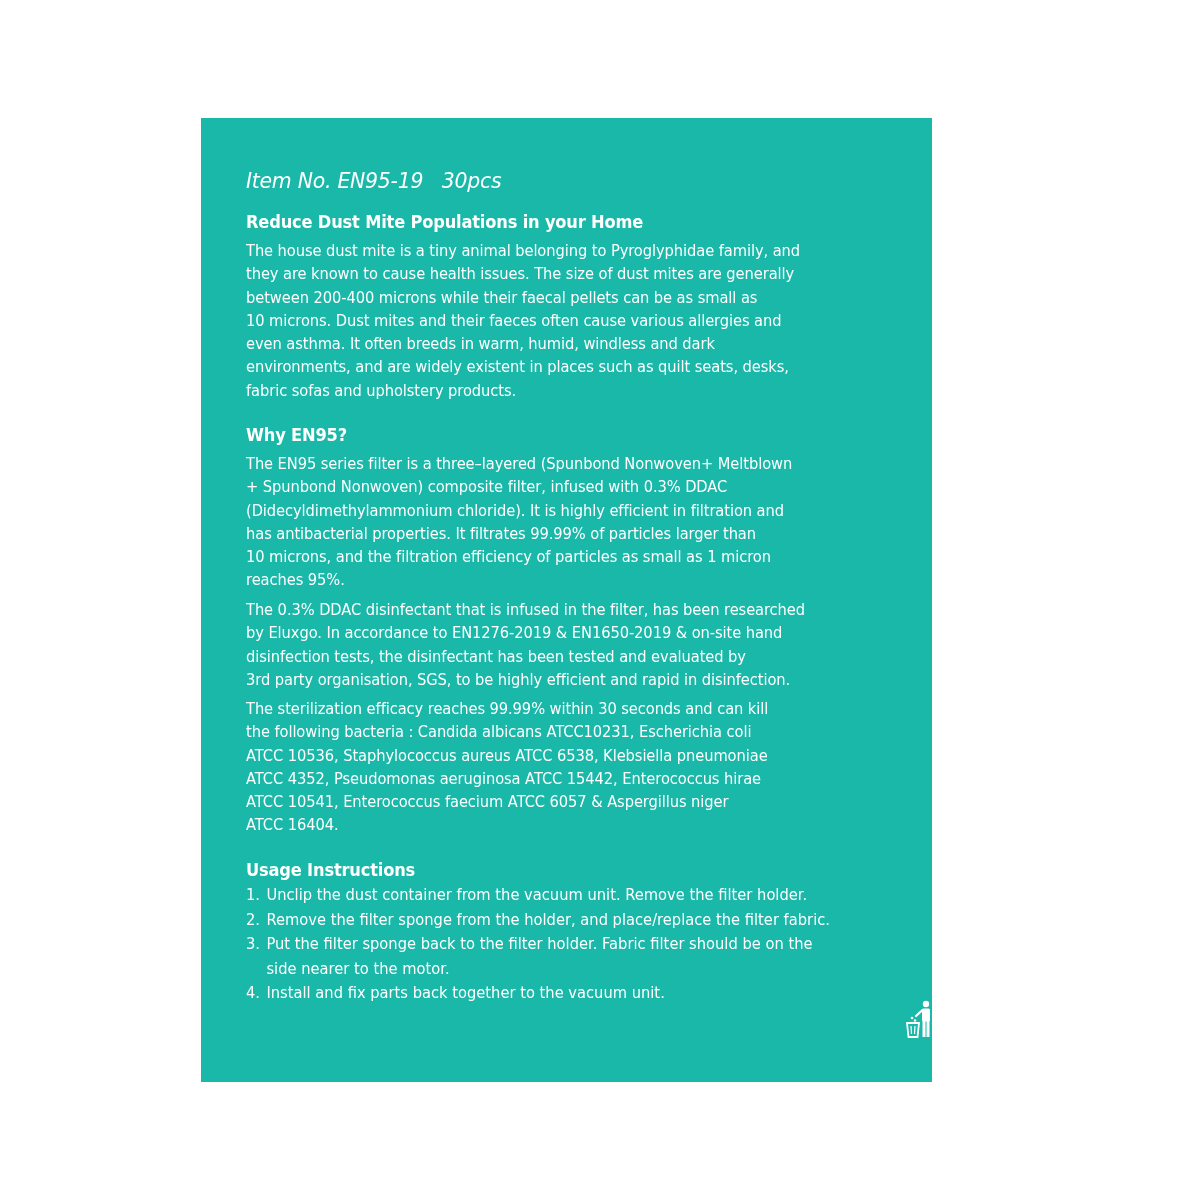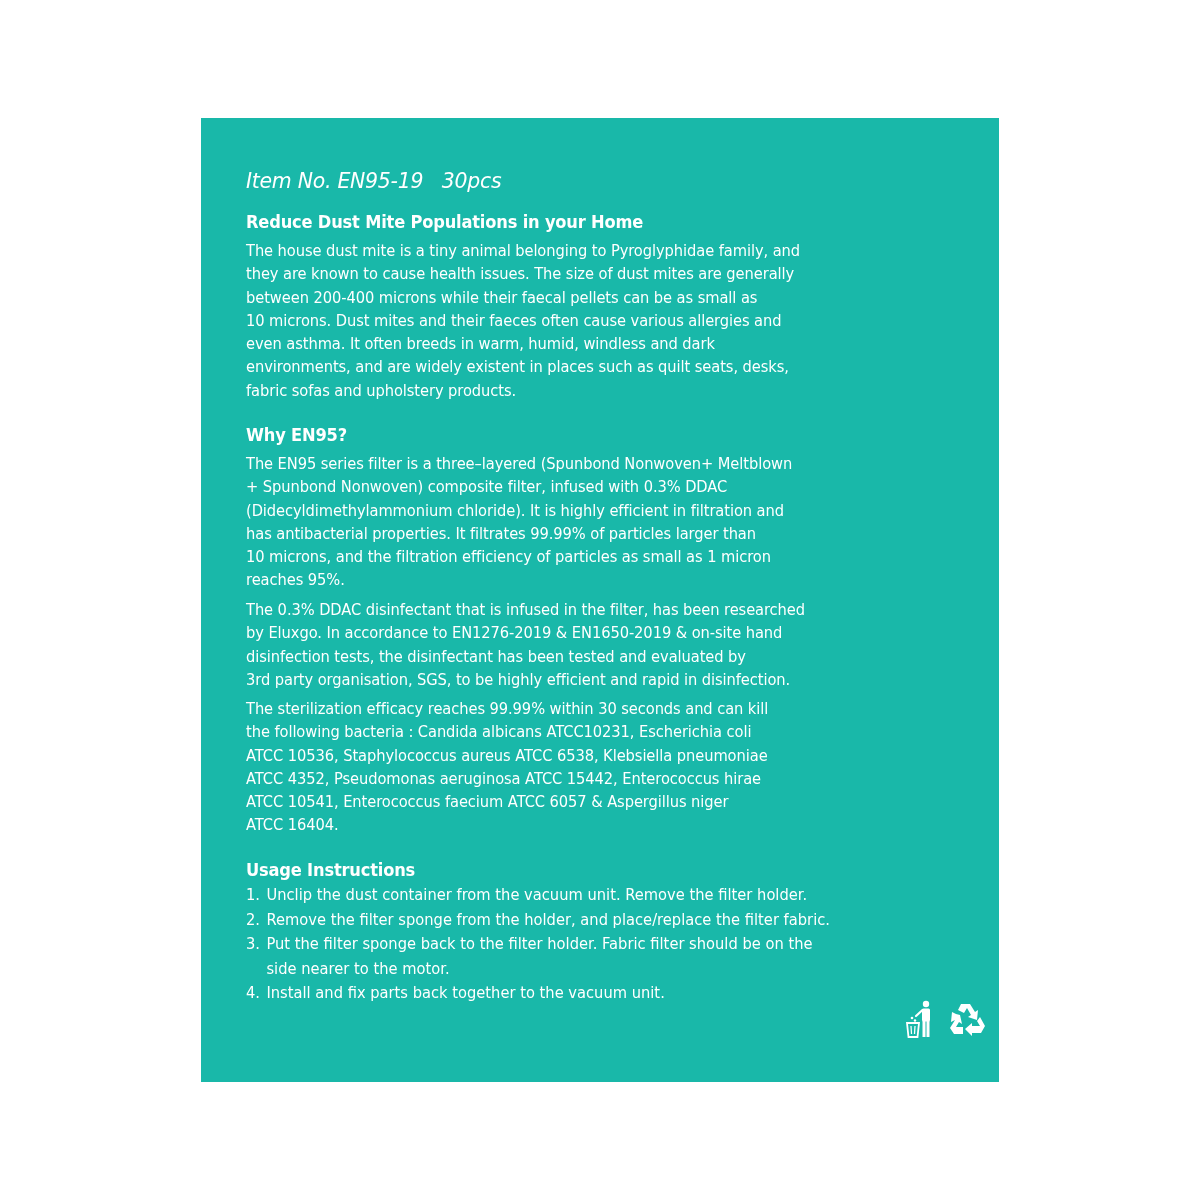--- a/index.html
+++ b/index.html
@@ -7,21 +7,21 @@
       padding: 0;
       background: #ffffff;
       width: 1200px;
       height: 1200px;
       overflow: hidden;
     }
     .panel {
       position: absolute;
       left: 201px;
       top: 118px;
-      width: 798px;
+      width: 731px;
       height: 964px;
       background: #19b8a9;
       color: #ffffff;
       font-family: "DejaVu Sans", sans-serif;
     }
     .content {
       position: absolute;
       left: 45px;
       top: 0;
       width: 720px;

